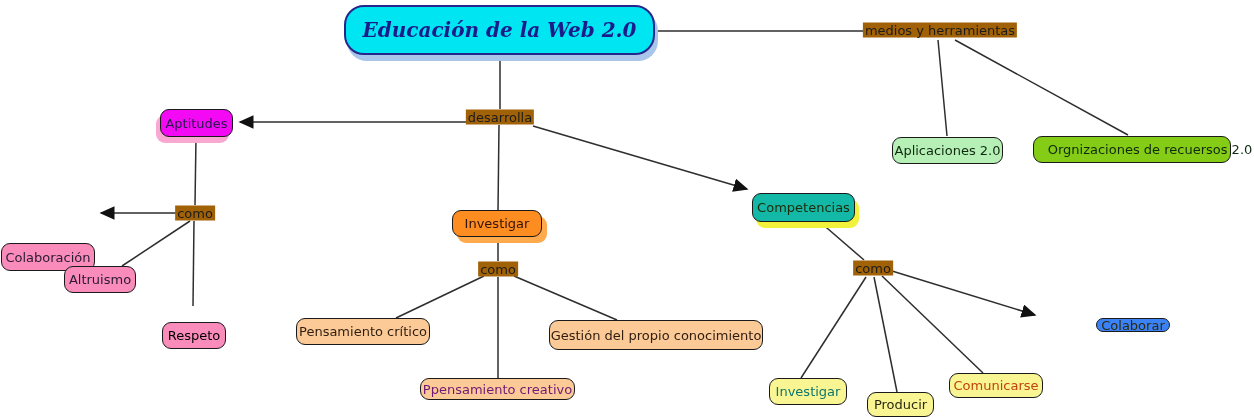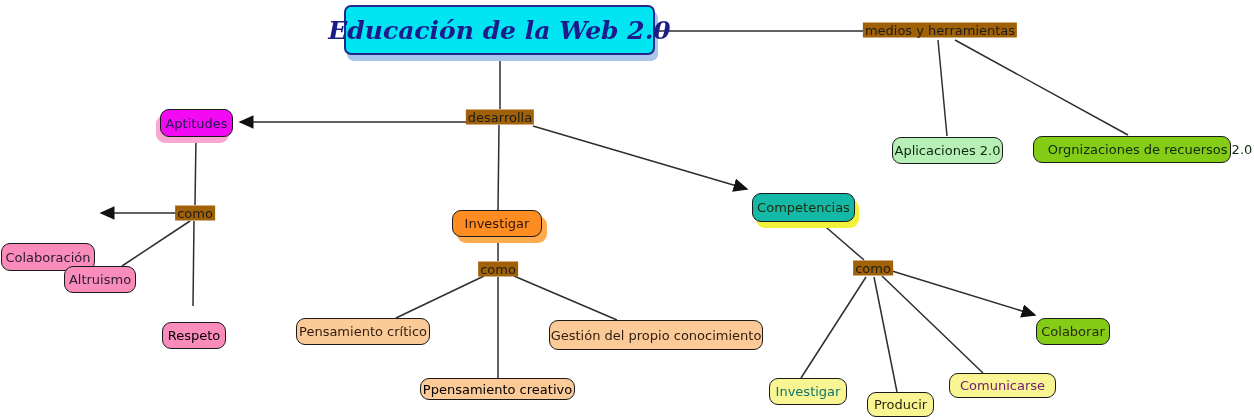--- a/index.html
+++ b/index.html
@@ -29,23 +29,23 @@
     justify-content: center;
     white-space: nowrap;
     border: 1.5px solid #1a1a1a;
     border-radius: 9px;
     font-size: 13px;
     color: #1f1f33;
     cursor: default;
   }
   .node.main {
     border-width: 2px;
-    border-radius: 7px;
+    border-radius: 20px;
     font-family: "DejaVu Serif", "Liberation Serif", serif;
-    font-size: 25px;
+    font-size: 20px;
     font-weight: bold;
     font-style: italic;
   }
   .link-label {
     position: absolute;
     transform: translate(-50%, -50%);
     background: #a16207;
     padding: 0 2px;
     font-size: 13px;
     color: #1c1c1c;
@@ -85,26 +85,26 @@
       <line x1="892" y1="271" x2="1035" y2="315" stroke="#2e2e2e" stroke-width="1.5" marker-end="url(#arrowhead)"></line>
     </svg>
     <div class="node main" style="left: 344px; top: 5px; width: 311px; height: 50px; background: rgb(0, 229, 242); border-color: rgb(38, 38, 140); color: rgb(27, 27, 138); box-shadow: rgb(169, 198, 234) 3px 6px 0px;">Educación de la Web 2.0</div>
     <div class="node" style="left: 160px; top: 109px; width: 73px; height: 28px; background: rgb(244, 9, 244); border-color: rgb(26, 26, 26); color: rgb(37, 26, 77); box-shadow: rgb(249, 168, 210) -4px 6px 0px;">Aptitudes</div>
     <div class="node" style="left: 452px; top: 210px; width: 90px; height: 27px; background: rgb(253, 141, 32); border-color: rgb(26, 26, 26); color: rgb(51, 19, 10); box-shadow: rgb(255, 170, 77) 5px 6px 0px;">Investigar</div>
     <div class="node" style="left: 752px; top: 193px; width: 103px; height: 29px; background: #14b8a6; border-color: rgb(26, 26, 26); color: rgb(31, 42, 8); box-shadow: rgb(242, 242, 60) 4px 6px 0px;">Competencias</div>
     <div class="node" style="left: 1px; top: 199px; width: 94px; height: 28px; background: rgb(249, 140, 186); border-color: rgb(26, 26, 26); color: rgb(42, 26, 51); margin-top: 44px;">Colaboración</div>
     <div class="node" style="left: 64px; top: 266px; width: 72px; height: 27px; background: rgb(249, 140, 186); border-color: rgb(26, 26, 26); color: rgb(42, 26, 51);">Altruismo</div>
     <div class="node" style="left: 162px; top: 322px; width: 64px; height: 27px; background: rgb(249, 140, 186); border-color: rgb(26, 26, 26); color: #000000;">Respeto</div>
     <div class="node" style="left: 296px; top: 318px; width: 134px; height: 27px; background: rgb(251, 202, 151); border-color: rgb(26, 26, 26); color: rgb(46, 29, 16);">Pensamiento crítico</div>
-    <div class="node" style="left: 420px; top: 378px; width: 155px; height: 22px; background: rgb(251, 202, 151); border-color: rgb(26, 26, 26); color: #000000;">Ppensamiento creativo</div>
+    <div class="node" style="left: 420px; top: 378px; width: 155px; height: 22px; background: rgb(251, 202, 151); border-color: rgb(26, 26, 26); color: #701a75;">Ppensamiento creativo</div>
     <div class="node" style="left: 549px; top: 320px; width: 214px; height: 30px; background: rgb(251, 202, 151); border-color: rgb(26, 26, 26); color: rgb(46, 29, 16);">Gestión del propio conocimiento</div>
     <div class="node" style="left: 892px; top: 137px; width: 111px; height: 27px; background: rgb(182, 240, 182); border-color: rgb(26, 26, 26); color: rgb(16, 41, 15);">Aplicaciones 2.0</div>
     <div class="node" style="left: 1033px; top: 136px; width: 198px; height: 27px; background: #84cc16; border-color: rgb(26, 26, 26); color: rgb(16, 41, 15); padding-left: 36px;">Orgnizaciones de recuersos 2.0</div>
     <div class="node" style="left: 769px; top: 378px; width: 78px; height: 27px; background: rgb(249, 245, 146); border-color: rgb(26, 26, 26); color: #0f766e;">Investigar</div>
     <div class="node" style="left: 867px; top: 392px; width: 67px; height: 25px; background: rgb(249, 245, 146); border-color: rgb(26, 26, 26); color: rgb(43, 42, 16);">Producir</div>
-    <div class="node" style="left: 949px; top: 373px; width: 107px; height: 25px; background: rgb(249, 245, 146); border-color: rgb(26, 26, 26); color: #701a75;">Comunicarse</div>
-    <div class="node" style="left: 1036px; top: 318px; width: 74px; height: 27px; background: #84cc16; border-color: rgb(26, 26, 26); color: rgb(43, 42, 16);">Colaborar</div>
+    <div class="node" style="left: 949px; top: 373px; width: 94px; height: 25px; background: rgb(249, 245, 146); border-color: rgb(26, 26, 26); color: #c2410c;">Comunicarse</div>
+    <div class="node" style="left: 1096px; top: 318px; width: 74px; height: 14px; background: #3b82f6; border-color: rgb(26, 26, 26); color: rgb(43, 42, 16);">Colaborar</div>
     <div class="link-label" style="left: 940px; top: 30px;">medios y herramientas</div>
     <div class="link-label" style="left: 500px; top: 117px;">desarrolla</div>
     <div class="link-label" style="left: 195px; top: 213px;">como</div>
     <div class="link-label" style="left: 498px; top: 269px;">como</div>
     <div class="link-label" style="left: 873px; top: 268px;">como</div>
   </div>
 
 </body></html>

